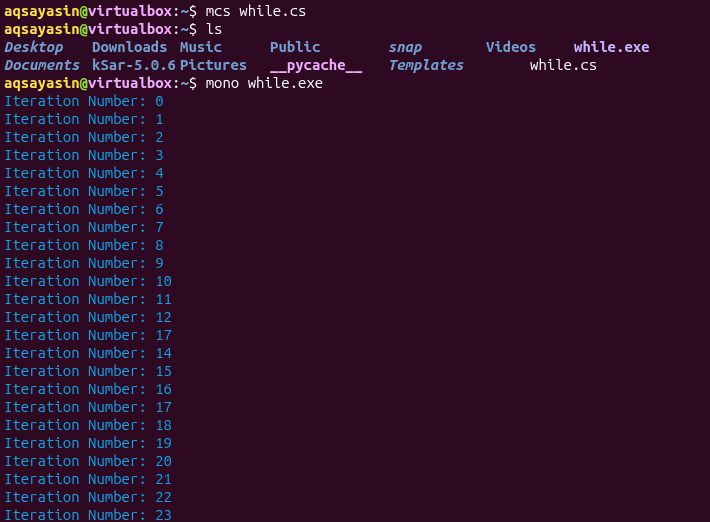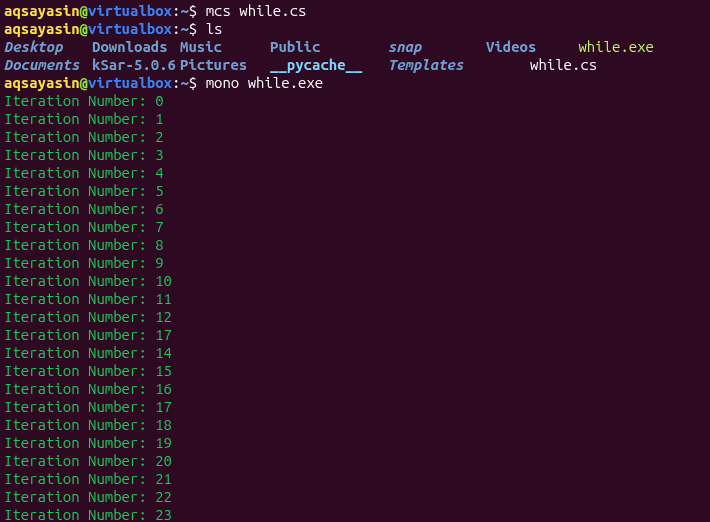--- a/index.html
+++ b/index.html
@@ -9,31 +9,31 @@
       font-family: 'Ubuntu Mono', 'DejaVu Sans Mono', Consolas, monospace;
       font-size: 15px;
       line-height: 18px;
       padding: 2px 4px;
       width: 710px;
       height: 522px;
       overflow: hidden;
     }
     .line { white-space: pre; }
     .user { color: #fde047; font-weight: bold; }
-    .host { color: #3b82f6; font-weight: bold; }
+    .host { color: #f0abfc; font-weight: bold; }
     .at   { color: #8ae234; font-weight: bold; }
     .colon{ color: #ffffff; }
     .path { color: #729fcf; font-weight: bold; }
     .prompt { color: #ffffff; }
     .cmd  { color: #ffffff; }
     .dir  { color: #729fcf; font-weight: bold; }
-    .exe  { color: #bef264; font-weight: normal; text-align: right; }
+    .exe  { color: #c4b5fd; font-weight: bold; }
     .file { color: #ffffff; margin-left: 44px; }
-    .pycache { color: #7dd3fc; font-weight: bold; }
-    .out  { color: #22c55e; }
+    .pycache { color: #f0abfc; font-weight: bold; }
+    .out  { color: #0ea5e9; }
     .ls-row { white-space: pre; }
     .col { display: inline-block; }
     .c1{ width: 88px; font-style: italic; } .c2{ width:88px; } .c3{ width:90px; } .c4{ width:118px; } .c5{ width:98px;font-style:italic; } .c6{ width:88px; } .c7{ width:80px; }
   </style>
 </head>
 <body>
 
 <div>
 
   <div class="line"><span class="user">aqsayasin</span><span class="at">@</span><span class="host">virtualbox</span><span class="colon">:</span><span class="path">~</span><span class="prompt">$ </span><span class="cmd">mcs while.cs</span></div>

